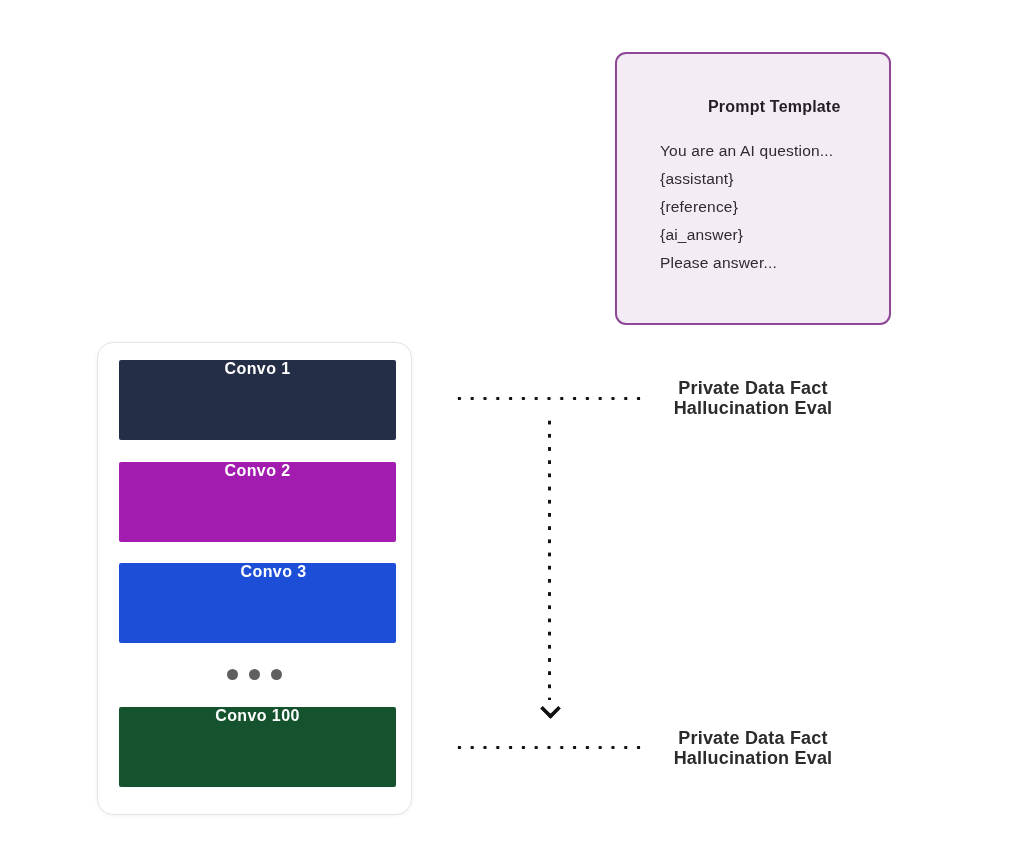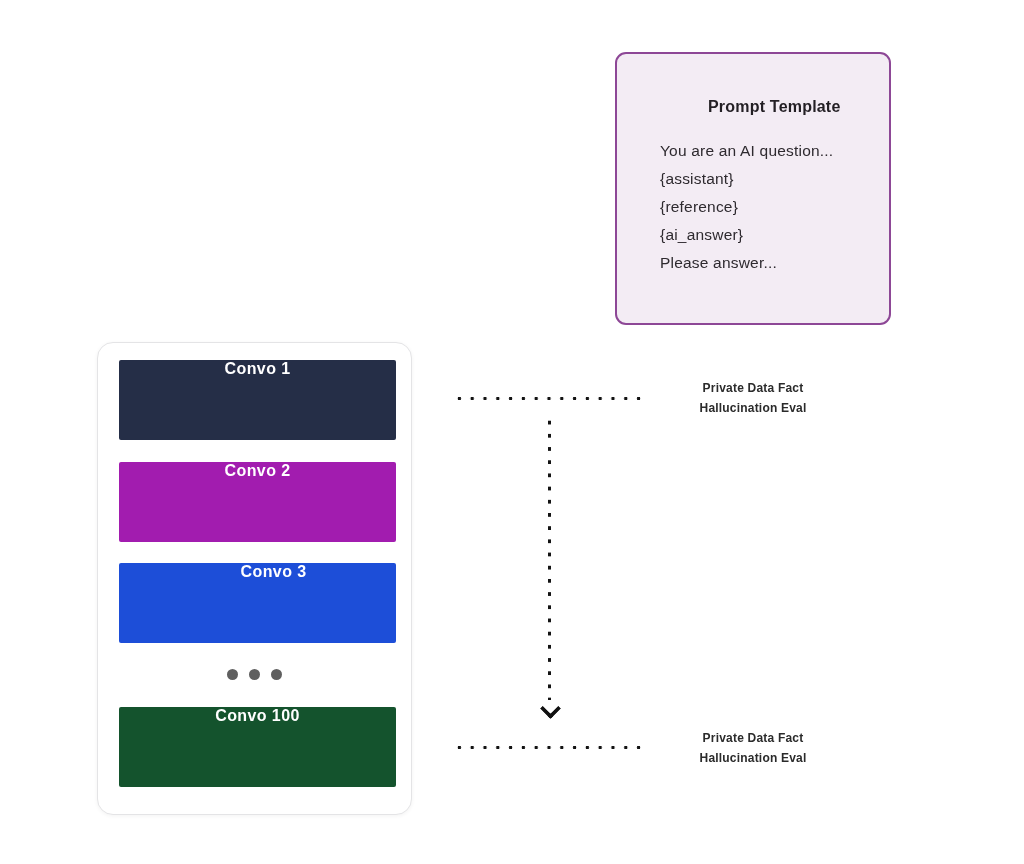--- a/index.html
+++ b/index.html
@@ -106,21 +106,21 @@
     transform: rotate(45deg);
     border-bottom-right-radius: 2px;
   }
 
   
   .eval-label {
     position: absolute;
     left: 653px;
     width: 200px;
     text-align: center;
-    font-size: 12px;
+    font-size: 18px;
     font-weight: bold;
     color: #2b2b2b;
     line-height: 19.5px;
     letter-spacing: 0.2px;
   }
   .eval-label.top    { top: 379px; }
   .eval-label.bottom { top: 729px; }
 </style>
 </head>
 <body>

